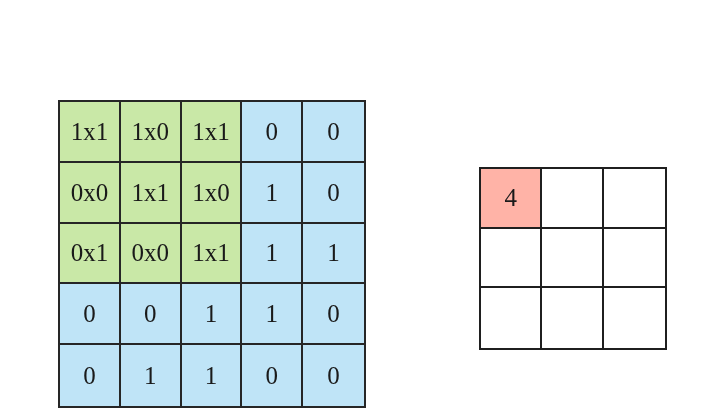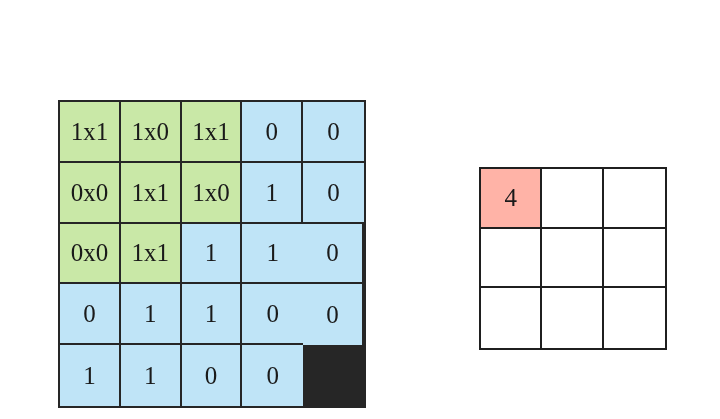--- a/index.html
+++ b/index.html
@@ -94,20 +94,21 @@
       <div class="cell bg-green">1x1</div>
       <div class="cell bg-green">1x0</div>
       <div class="cell bg-green">1x1</div>
       <div class="cell bg-blue">0</div>
       <div class="cell bg-blue lastcol">0</div>
       <div class="cell bg-green">0x0</div>
       <div class="cell bg-green">1x1</div>
       <div class="cell bg-green">1x0</div>
       <div class="cell bg-blue">1</div>
       <div class="cell bg-blue lastcol">0</div>
+      <div class="cell bg-green">0x1</div>
       <div class="cell bg-green">0x0</div>
       <div class="cell bg-green">1x1</div>
       <div class="cell bg-blue">1</div>
       <div class="cell bg-blue lastcol">1</div>
       <div class="cell bg-blue">0</div>
       <div class="cell bg-blue">0</div>
       <div class="cell bg-blue">1</div>
       <div class="cell bg-blue">1</div>
       <div class="cell bg-blue lastcol">0</div>
       <div class="cell bg-blue lastrow">0</div>

